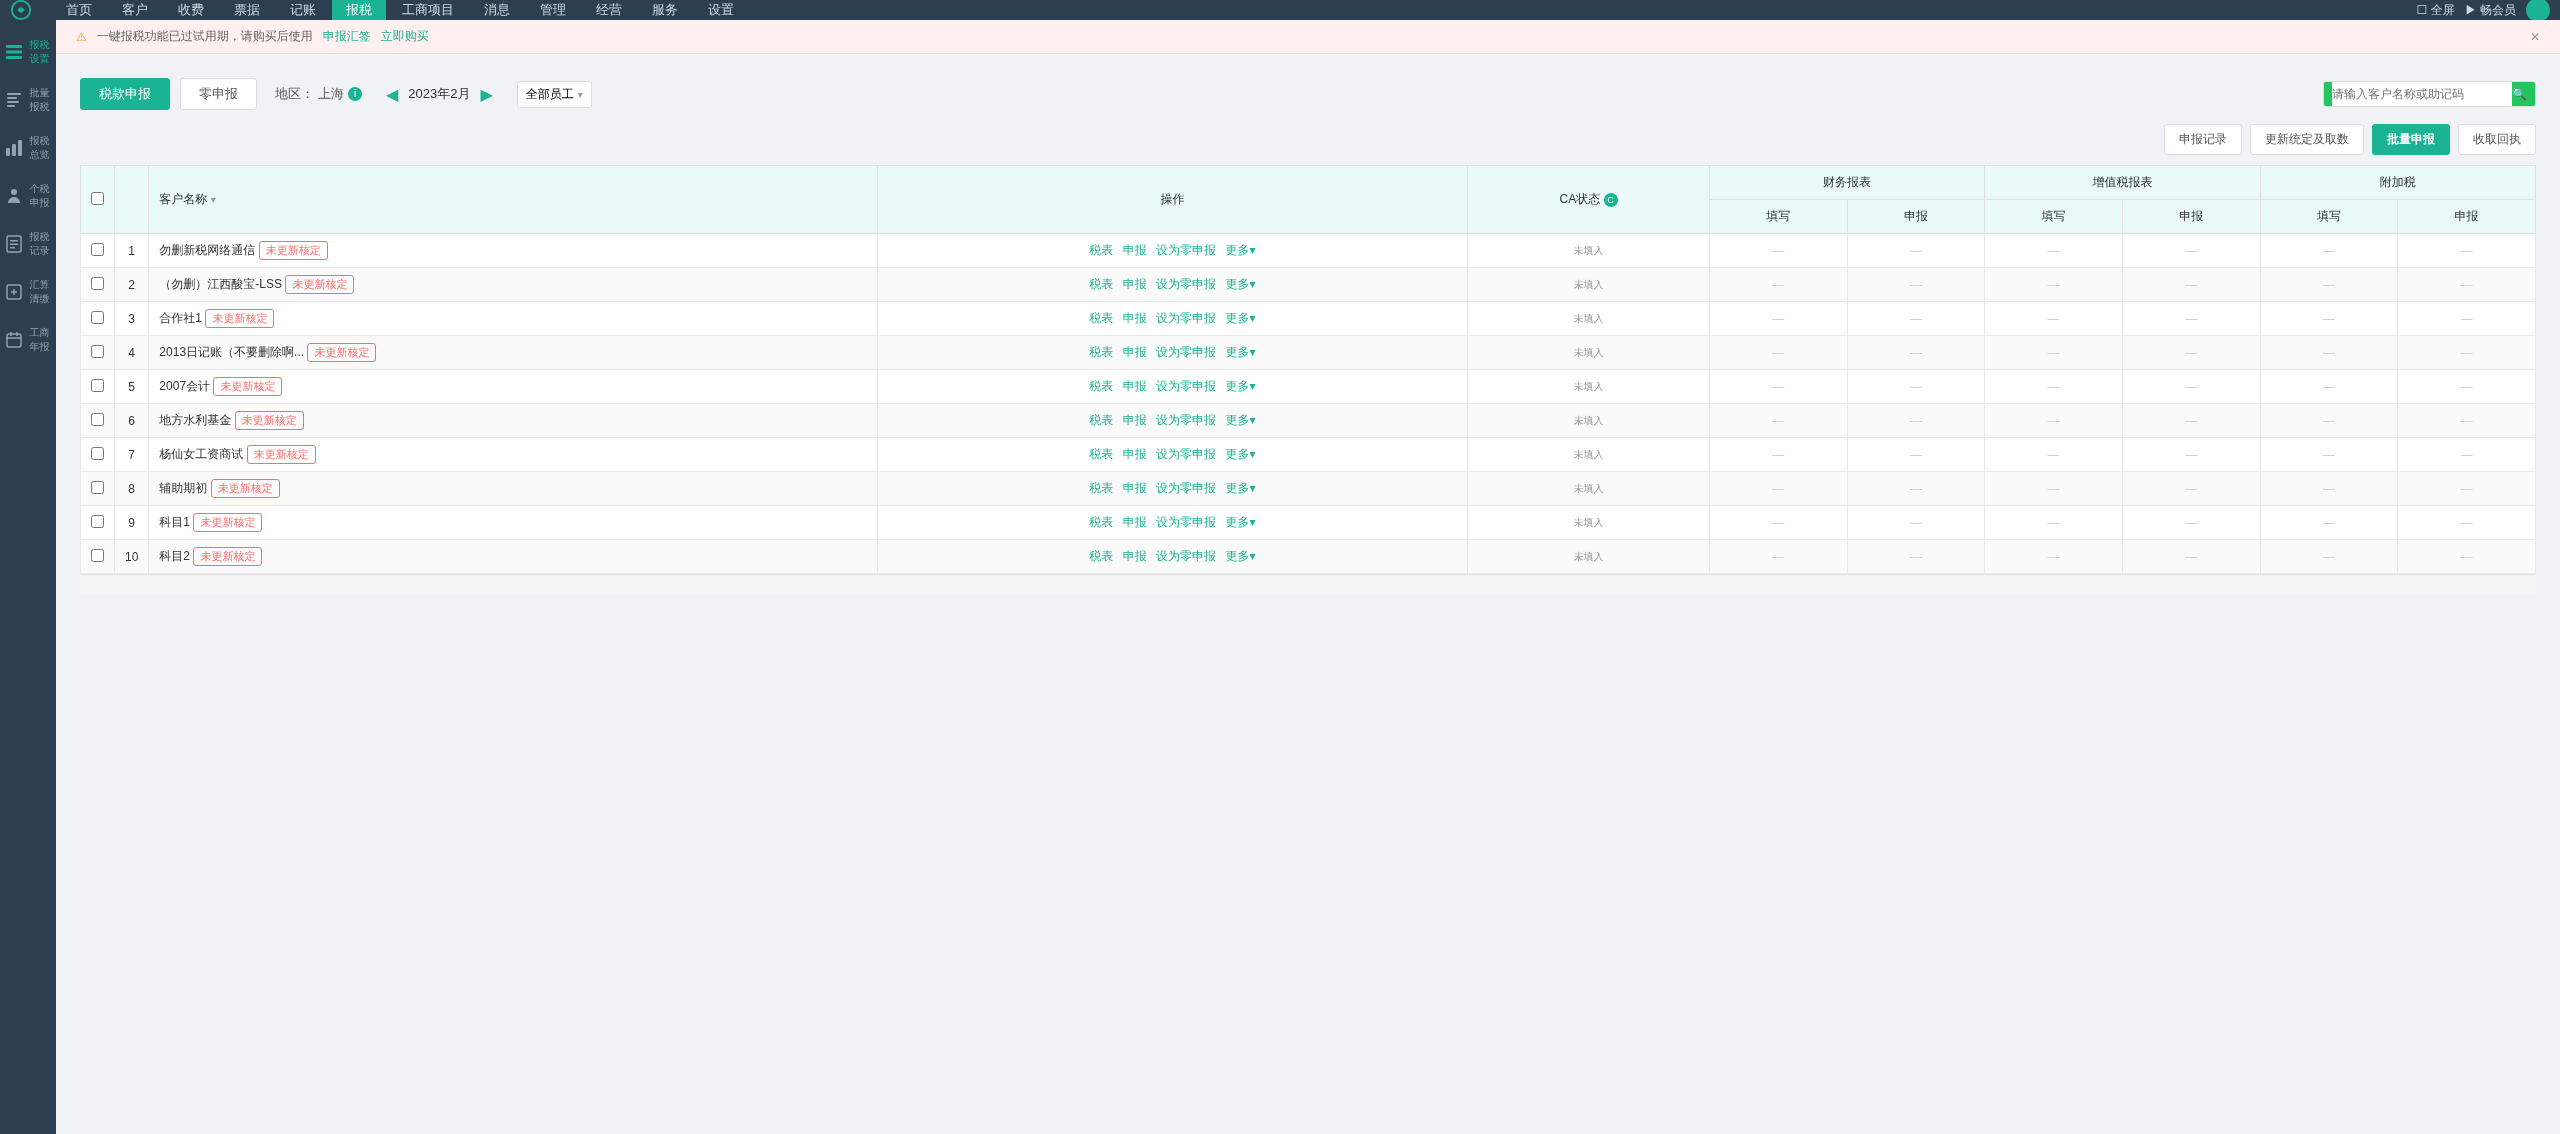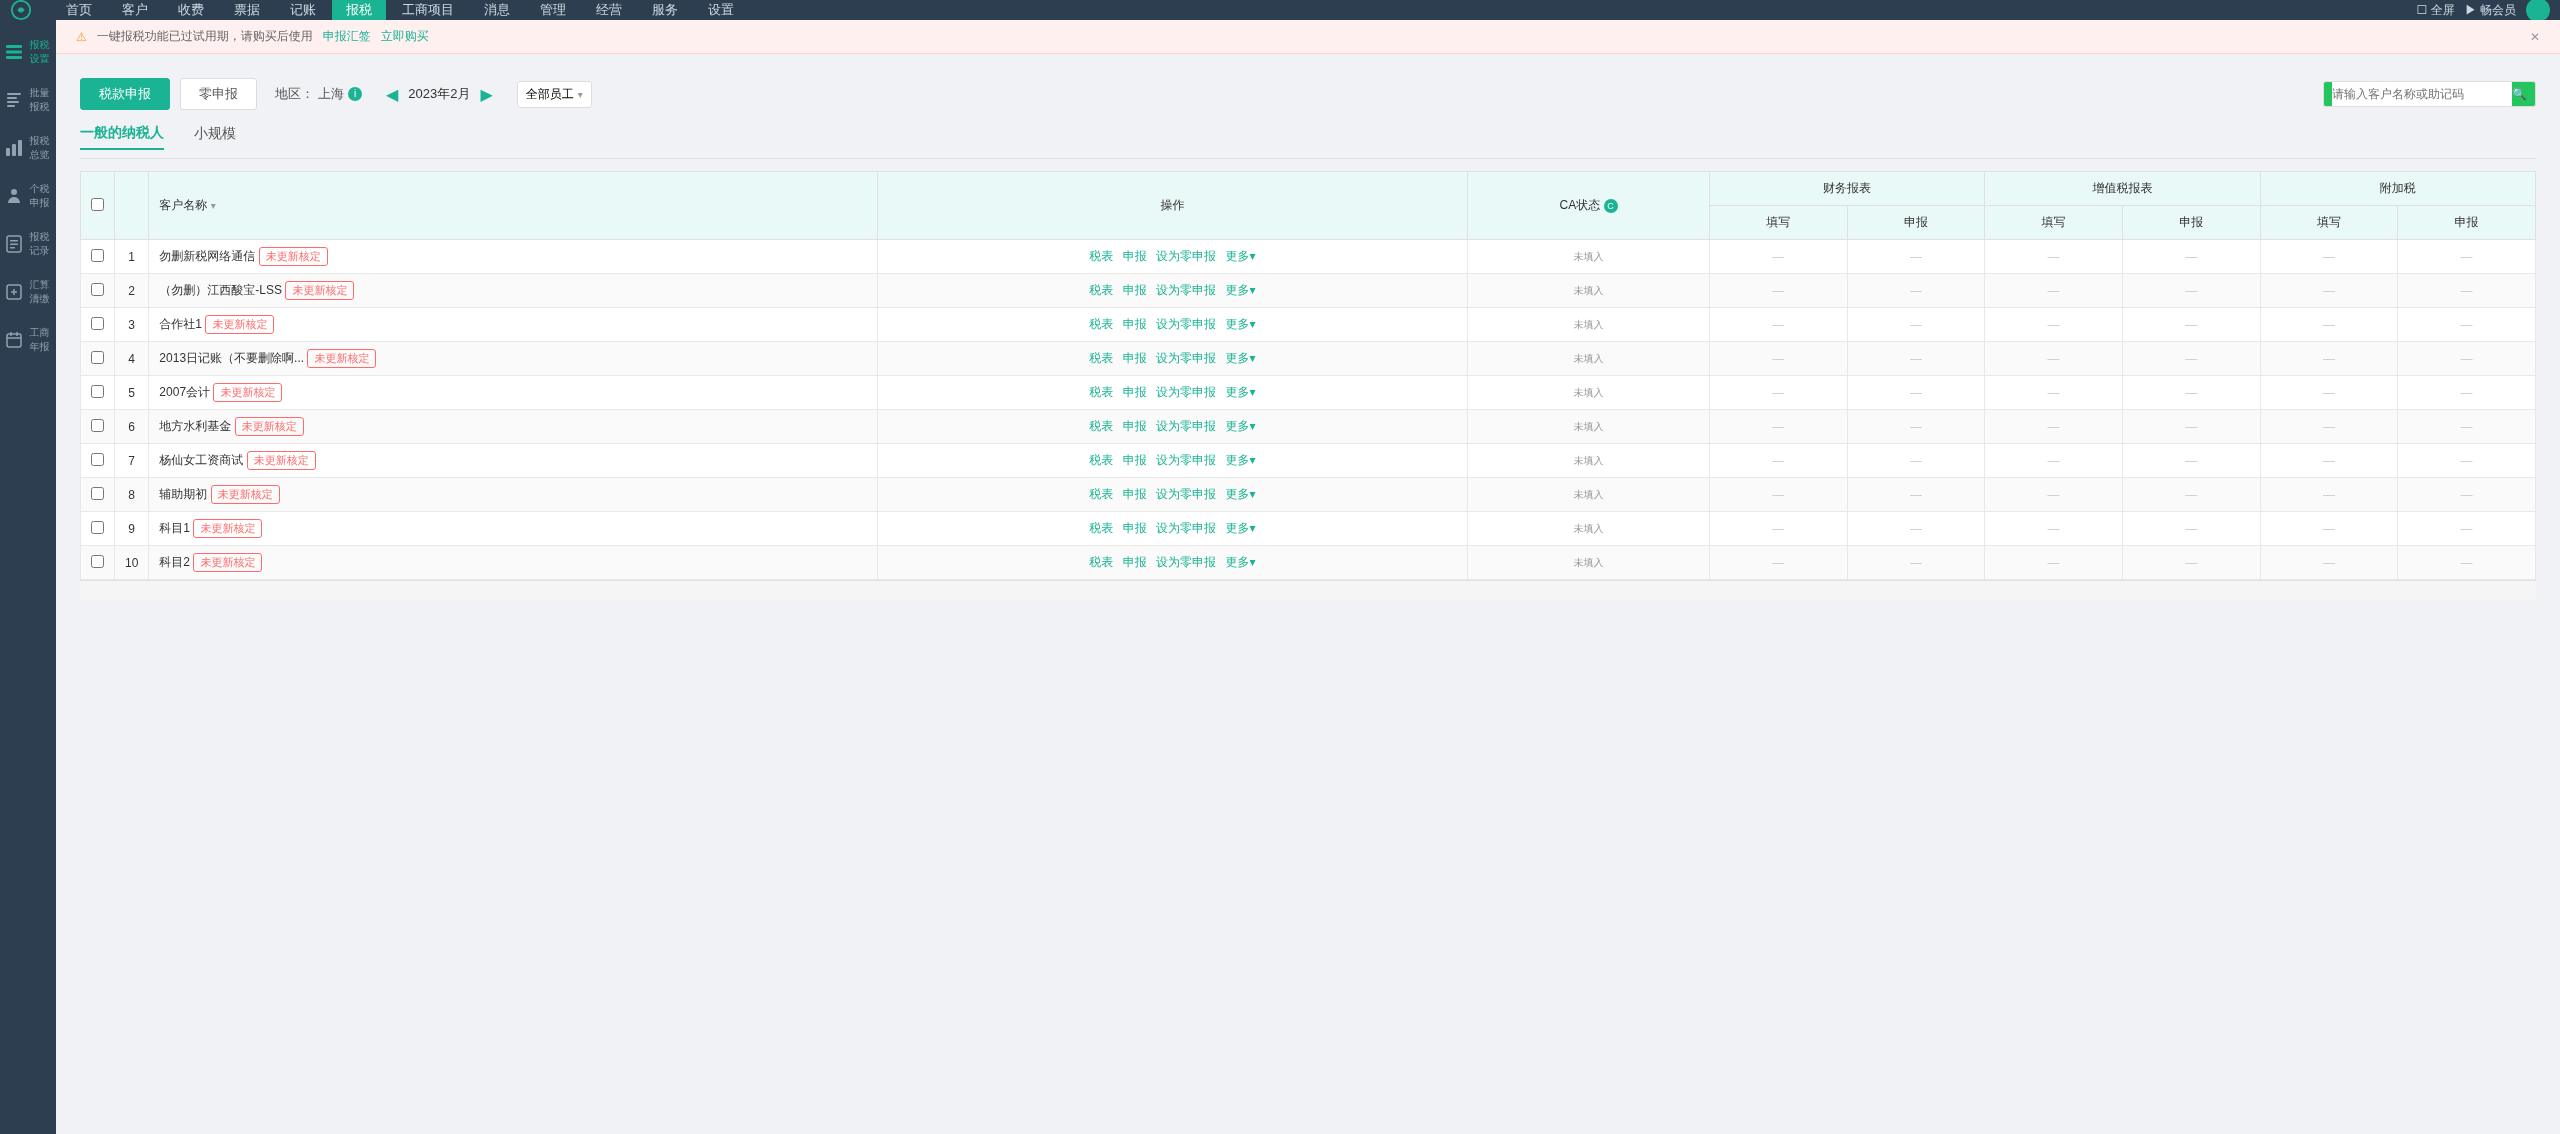--- a/index.html
+++ b/index.html
@@ -221,25 +221,27 @@
         <div class="staff-select">
           <span>全部员工</span>
           <span class="arrow-down">▾</span>
         </div>
         <div class="search-box">
           <input type="text" placeholder="请输入客户名称或助记码" style="">
           <span>🔍</span>
         </div>
       </div>
 
-      <div class="sub-tabs">
-        <span class="sub-tab active">一般的纳税人</span>
-        <span class="sub-tab">小规模</span>
-      </div>
-
+
+      <div class="action-bar">
+        <button class="action-btn">申报记录</button>
+        <button class="action-btn">更新统定及取数</button>
+        <button class="action-btn primary">批量申报</button>
+        <button class="action-btn">收取回执</button>
+      </div>
 
       <table class="data-table">
         <thead>
           <tr class="header-group">
             <th class="checkbox-cell" rowspan="2">
               <input type="checkbox" style="">
             </th>
             <th class="num-cell" rowspan="2"></th>
             <th class="left col-name" rowspan="2">
               客户名称 <span class="arrow-down">▾</span>

